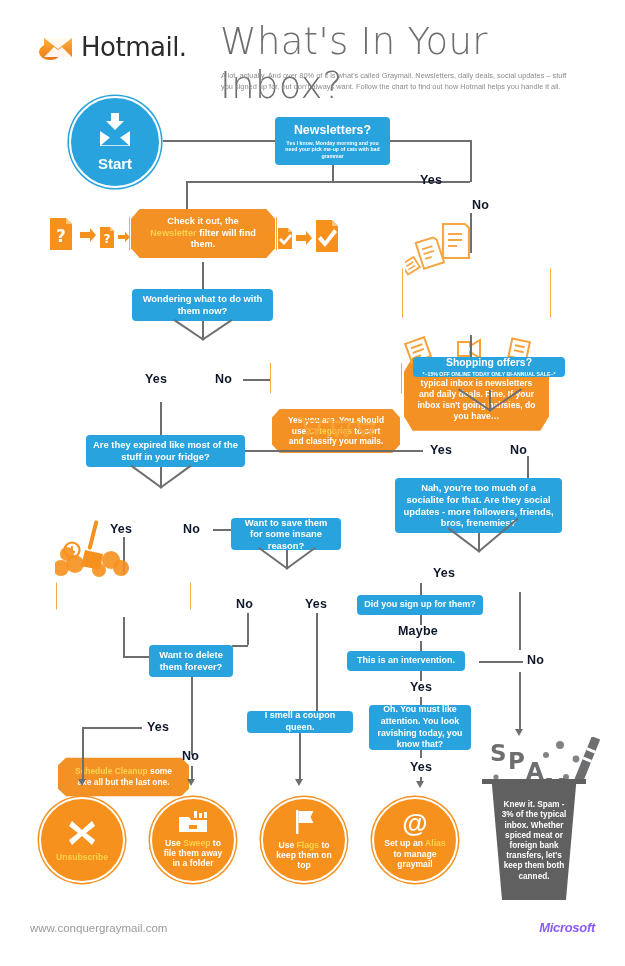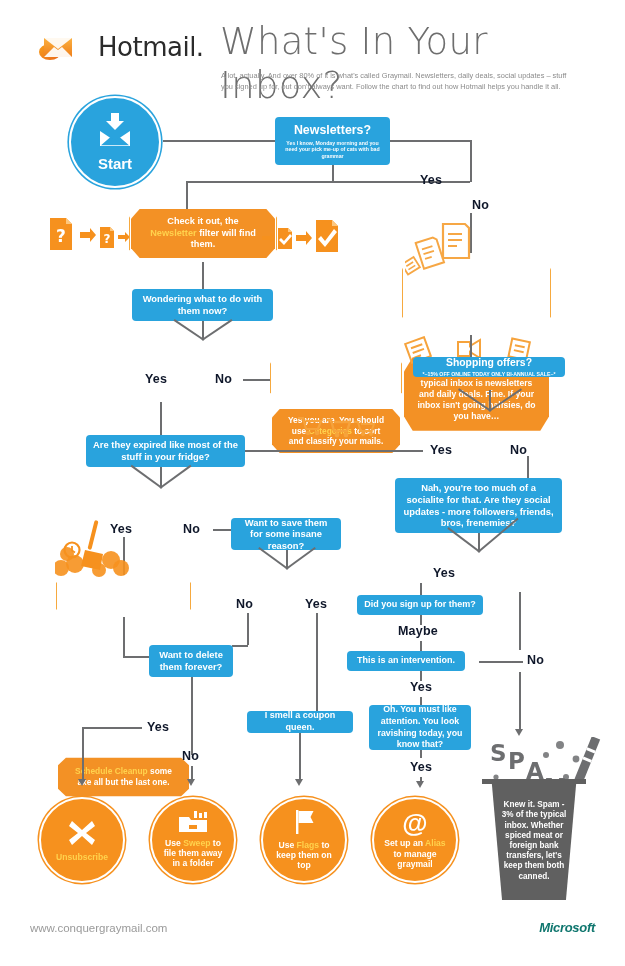--- a/index.html
+++ b/index.html
@@ -6,21 +6,21 @@
   body{
     width:625px;height:966px;position:relative;overflow:hidden;
     font-family:"Liberation Sans","DejaVu Sans",sans-serif;
     -webkit-font-smoothing:antialiased;
   }
   .abs{position:absolute;box-sizing:border-box;}
 
   
   #logo-wrap{left:38px;top:26px;width:150px;height:42px;display:flex;align-items:center;}
   #logo-mark{width:36px;height:28px;position:relative;flex:none;}
-  #logo-word{font-size:26px;color:#2b2b2b;font-weight:400;letter-spacing:-.5px;margin-left:24px;font-family:"DejaVu Sans",sans-serif;}
+  #logo-word{font-size:26px;color:#2b2b2b;font-weight:400;letter-spacing:-.5px;margin-left:7px;font-family:"DejaVu Sans",sans-serif;}
 
   #page-title{left:220px;top:20px;width:390px;font-size:37px;line-height:44px;color:#6e6e6e;font-weight:300;
               letter-spacing:.3px;font-family:"DejaVu Sans",sans-serif;}
   #page-sub{left:221px;top:70px;width:352px;font-size:7.4px;line-height:11.4px;color:#8b8b8b;}
 
   
   .blue{background:#29a3dd;color:#fff;border-radius:4px;text-align:center;
         display:flex;flex-direction:column;align-items:center;justify-content:center;
         font-weight:bold;font-size:9.4px;line-height:11.6px;padding:5px 7px;}
   .blue .sub{font-weight:bold;font-size:5.2px;line-height:6.4px;margin-top:3px;opacity:.97;}
@@ -59,21 +59,21 @@
 
   
   #spam-bin{left:487px;top:782px;width:94px;height:118px;background:#606060;color:#fff;
             clip-path:polygon(5% 0%,95% 0%,84% 100%,16% 100%);
             display:flex;align-items:center;justify-content:center;text-align:center;
             font-weight:bold;font-size:8.2px;line-height:10.2px;padding:6px 14px;}
   #spam-word{left:488px;top:737px;width:120px;height:60px;color:#6d6e70;font-weight:bold;}
 
   
   #footer-url{left:30px;top:922px;font-size:11.5px;color:#9a9a9a;}
-  #footer-ms{right:30px;top:920px;font-size:13px;color:#0f766e;font-weight:bold;font-style:italic;letter-spacing:-.3px;}
+  #footer-ms{right:30px;top:920px;font-size:13px;color:#8b5cf6;font-weight:bold;font-style:italic;letter-spacing:-.3px;}
 </style>
 </head>
 <body>
 
 <div class="abs" id="logo-wrap">
   <div id="logo-mark">
     <svg width="36" height="28" viewBox="0 0 36 28">
       <defs>
         <linearGradient id="og" x1="0" y1="0" x2="0" y2="1">
           <stop offset="0" stop-color="#fbb040"></stop>

